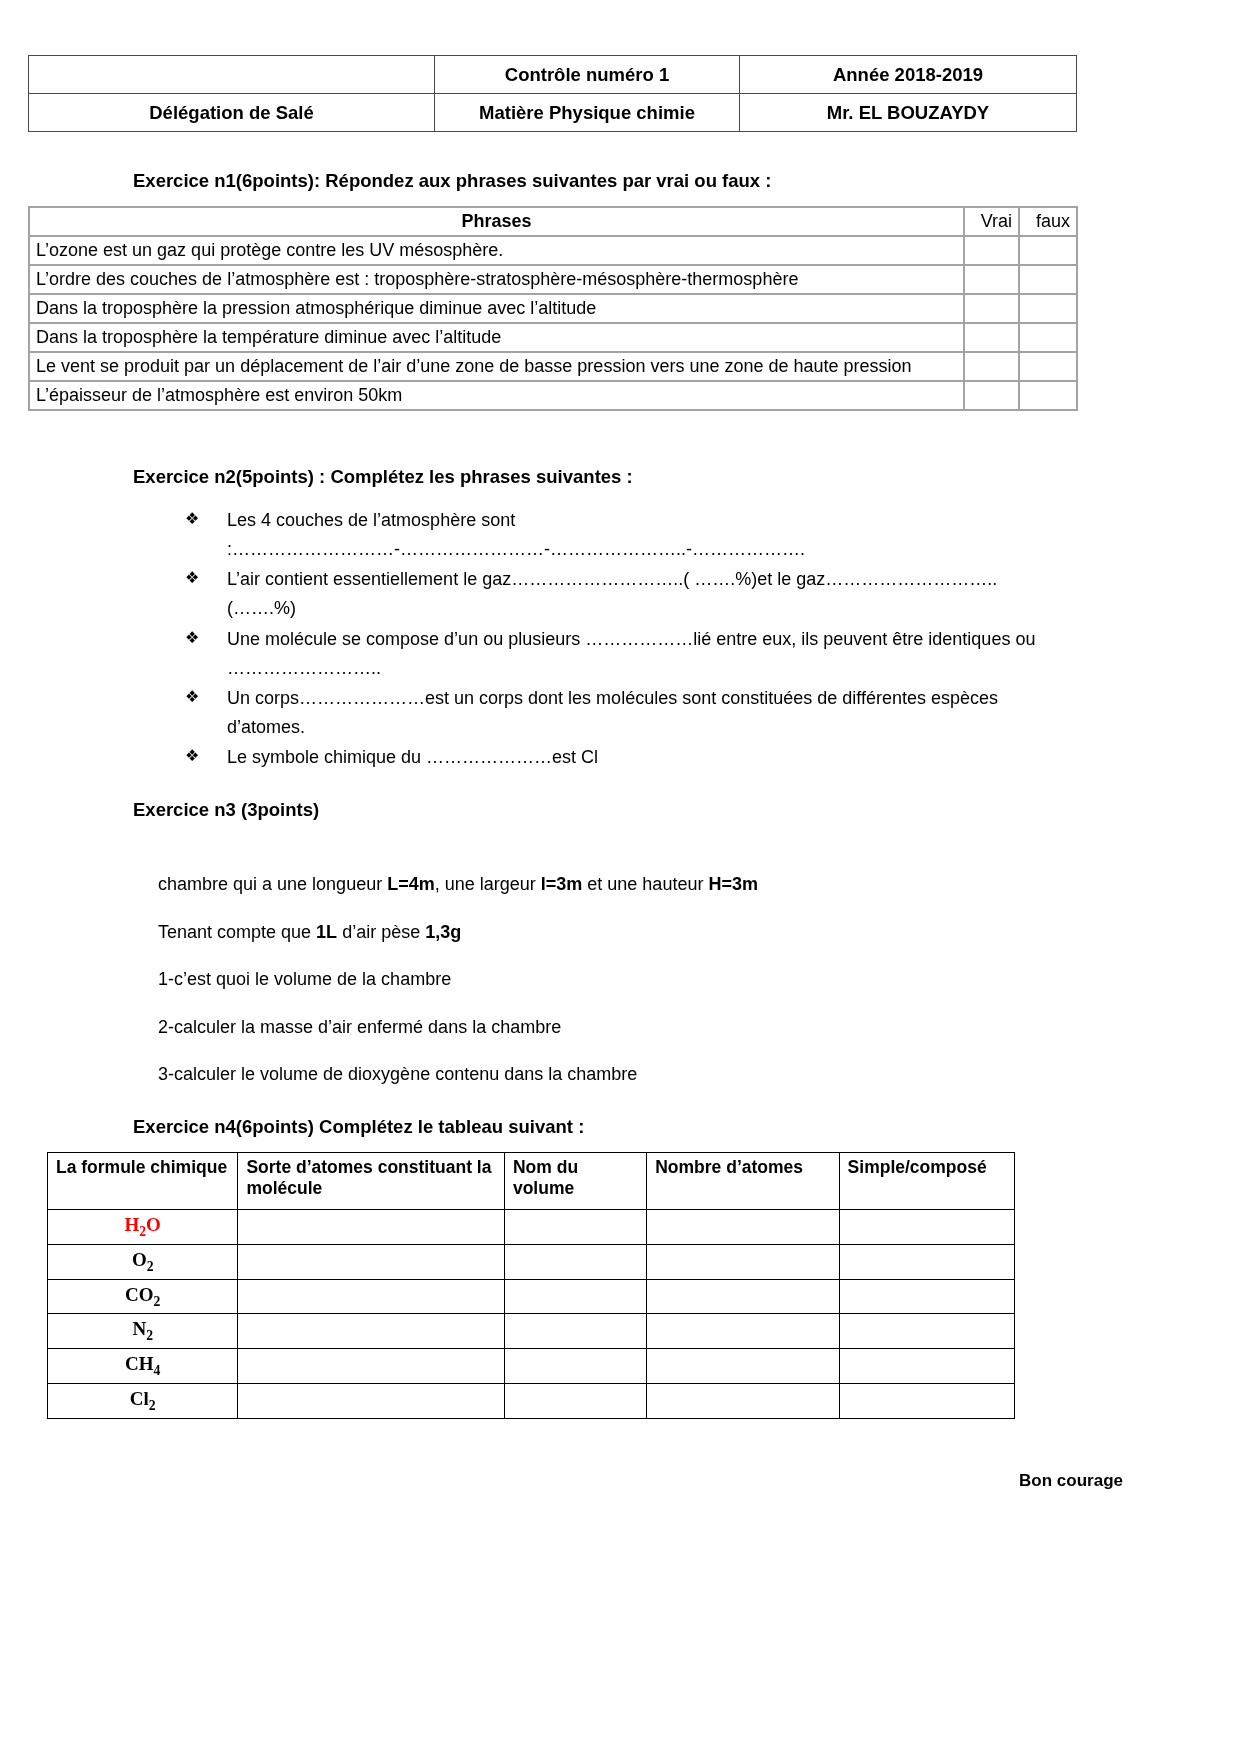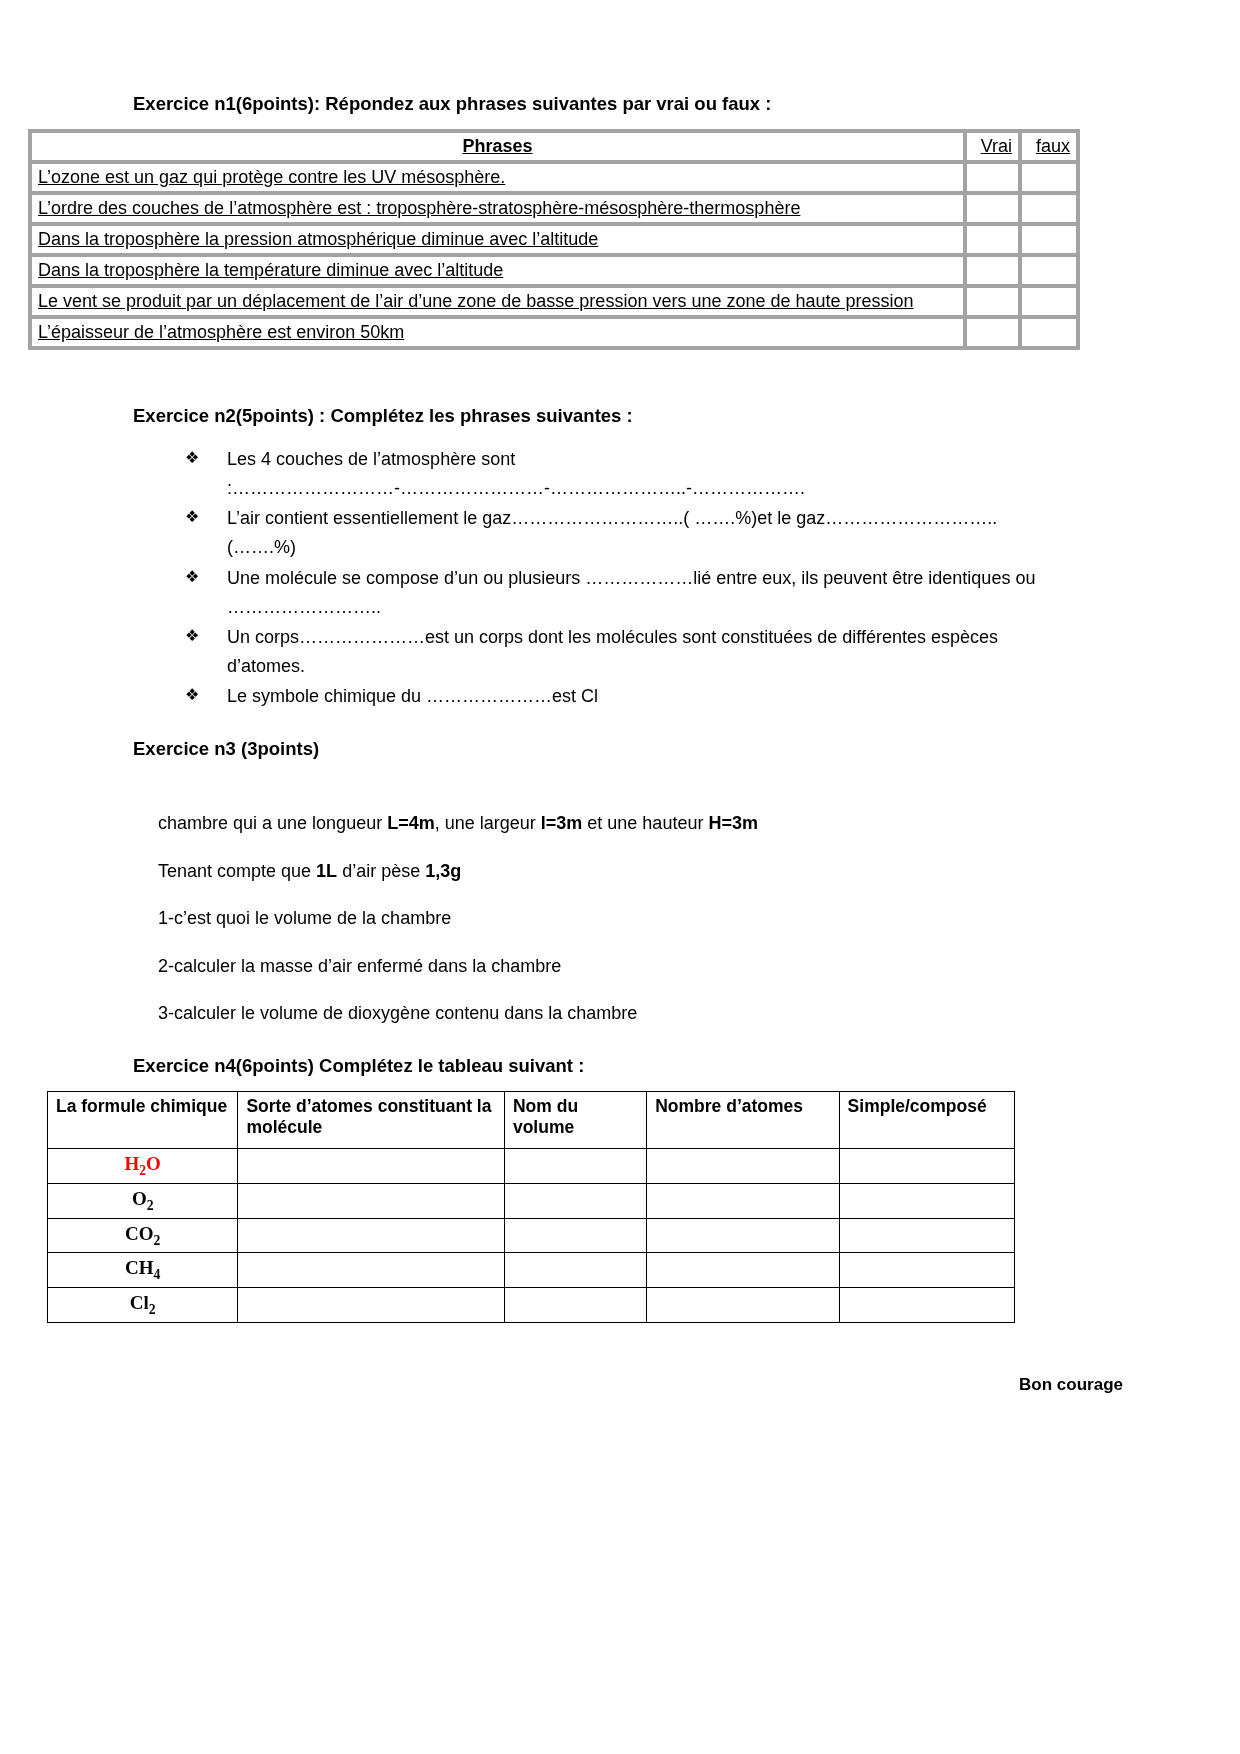--- a/index.html
+++ b/index.html
@@ -52,27 +52,26 @@
 
   
   table.phrases-table {
     width: 1048px;
     margin-left: 3px;
     border-collapse: collapse;
     table-layout: fixed;
     margin-top: 14px;
   }
   table.phrases-table td, table.phrases-table th {
-    border: 4px solid #a3a3a3;
+    border: 2px solid #a3a3a3;
     height: 25px;
     font-size: 18px;
     font-weight: normal;
     padding: 1px 6px;
     vertical-align: middle;
-    text-decoration: underline;
   }
   table.phrases-table th.phrases-head {
     text-align: center;
     font-weight: bold;
   }
   table.phrases-table th.small-head {
     text-align: right;
     font-weight: normal;
   }
   .c-phrase { width: 935px; }
@@ -153,20 +152,39 @@
     margin-right: 92px;
     margin-top: 52px;
   }
   sub { font-size: 0.72em; vertical-align: sub; }
 </style>
 </head>
 <body>
 
 <div class="page">
 
+  <table class="header-table">
+    <colgroup>
+        <col class="col-a">
+        <col class="col-b">
+        <col class="col-c">
+      </colgroup>
+    <tbody>
+      <tr>
+        <td></td>
+        <td>Contrôle numéro 1</td>
+        <td>Année 2018-2019</td>
+      </tr>
+      <tr>
+        <td>Délégation de Salé</td>
+        <td>Matière Physique chimie</td>
+        <td>Mr. EL BOUZAYDY</td>
+      </tr>
+    </tbody>
+  </table>
 
   <div class="gap-lg"></div>
 
   <div class="ex-heading">Exercice n1(6points):  Répondez aux phrases suivantes par vrai ou faux :</div>
 
   <table class="phrases-table">
     <colgroup>
         <col class="c-phrase">
         <col class="c-vrai">
         <col class="c-faux">
@@ -298,20 +316,27 @@
         <td></td>
       </tr>
       <tr>
         <td class="formula-cell" style="color: rgb(0, 0, 0);"><span>CO</span><sub>2</sub></td>
         <td></td>
         <td></td>
         <td></td>
         <td></td>
       </tr>
       <tr>
+        <td class="formula-cell" style="color: rgb(0, 0, 0);"><span>N</span><sub>2</sub></td>
+        <td></td>
+        <td></td>
+        <td></td>
+        <td></td>
+      </tr>
+      <tr>
         <td class="formula-cell" style="color: rgb(0, 0, 0);"><span>CH</span><sub>4</sub></td>
         <td></td>
         <td></td>
         <td></td>
         <td></td>
       </tr>
       <tr>
         <td class="formula-cell" style="color: rgb(0, 0, 0);"><span>Cl</span><sub>2</sub></td>
         <td></td>
         <td></td>

